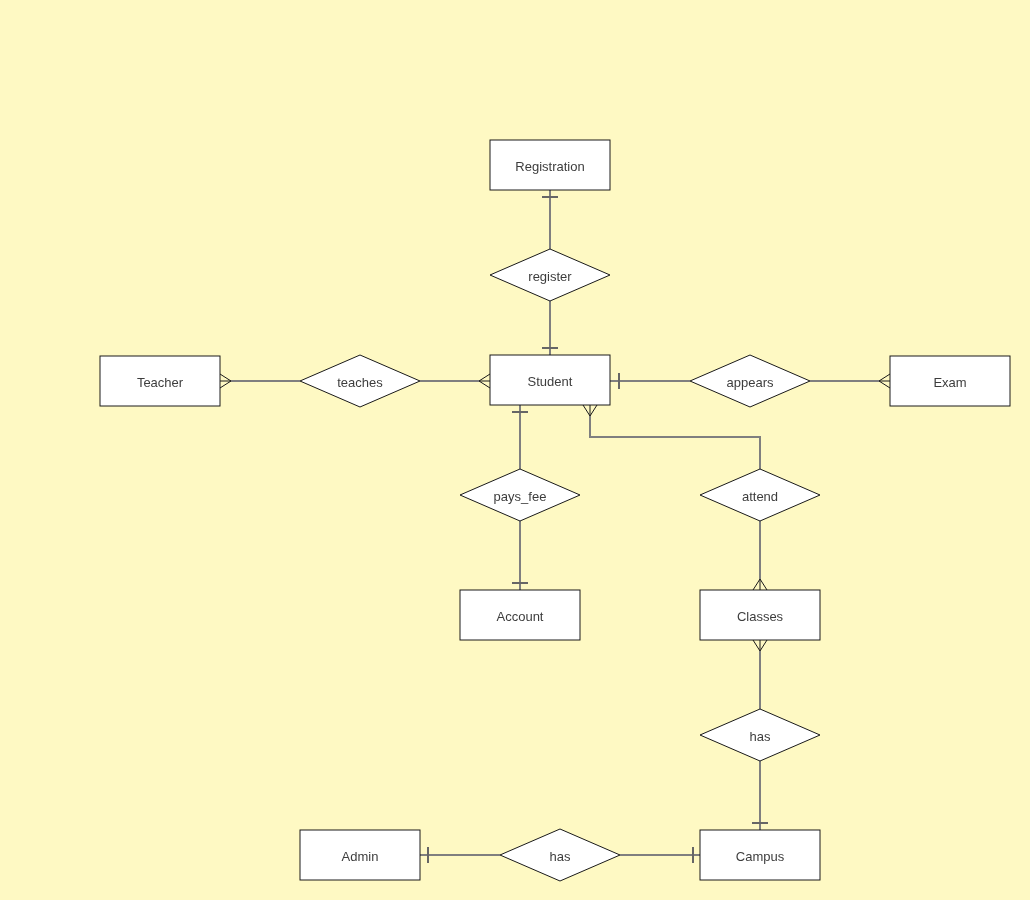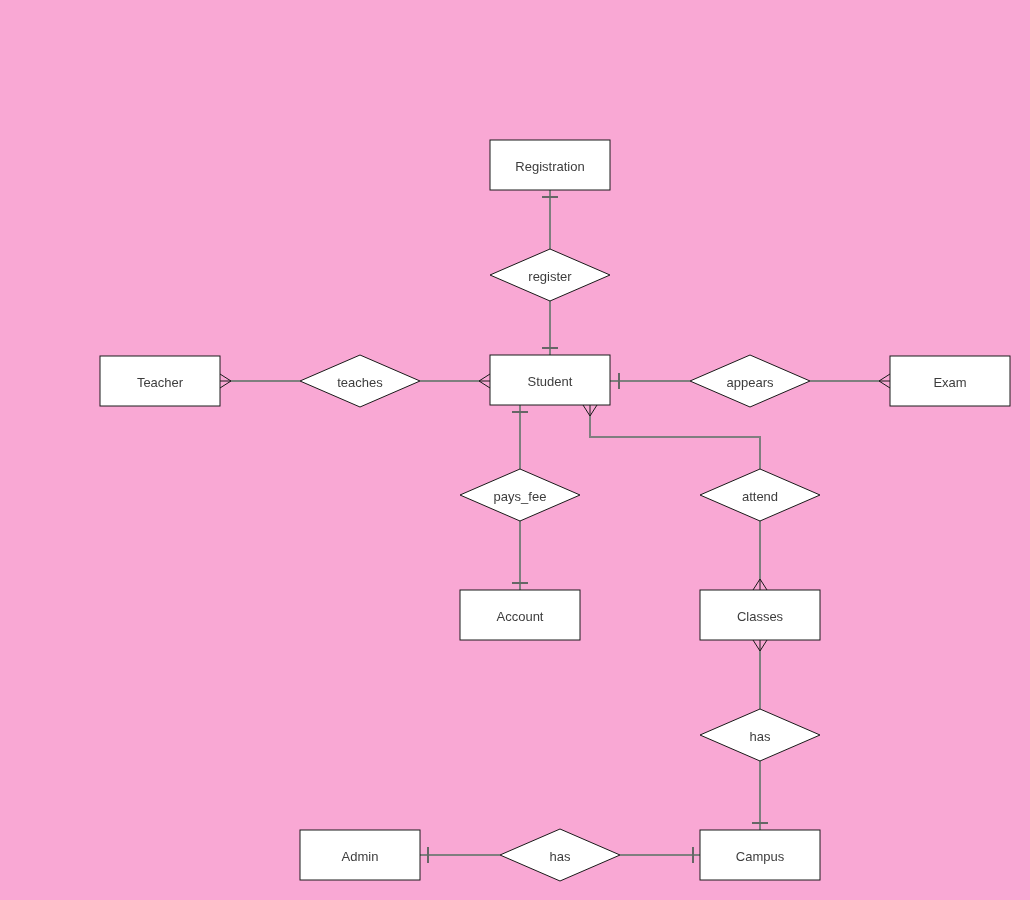--- a/index.html
+++ b/index.html
@@ -4,21 +4,21 @@
 <style>
   html, body {
     margin: 0;
     padding: 0;
     background: #ffffff;
   }
   .stage {
     position: relative;
     width: 1030px;
     height: 900px;
-    background: #f9a8d4;
+    background: #fef9c3;
     overflow: hidden;
   }
   svg {
     display: block;
   }
   svg text {
     font-family: "Liberation Sans", sans-serif;
     font-size: 13px;
   }
 </style>

